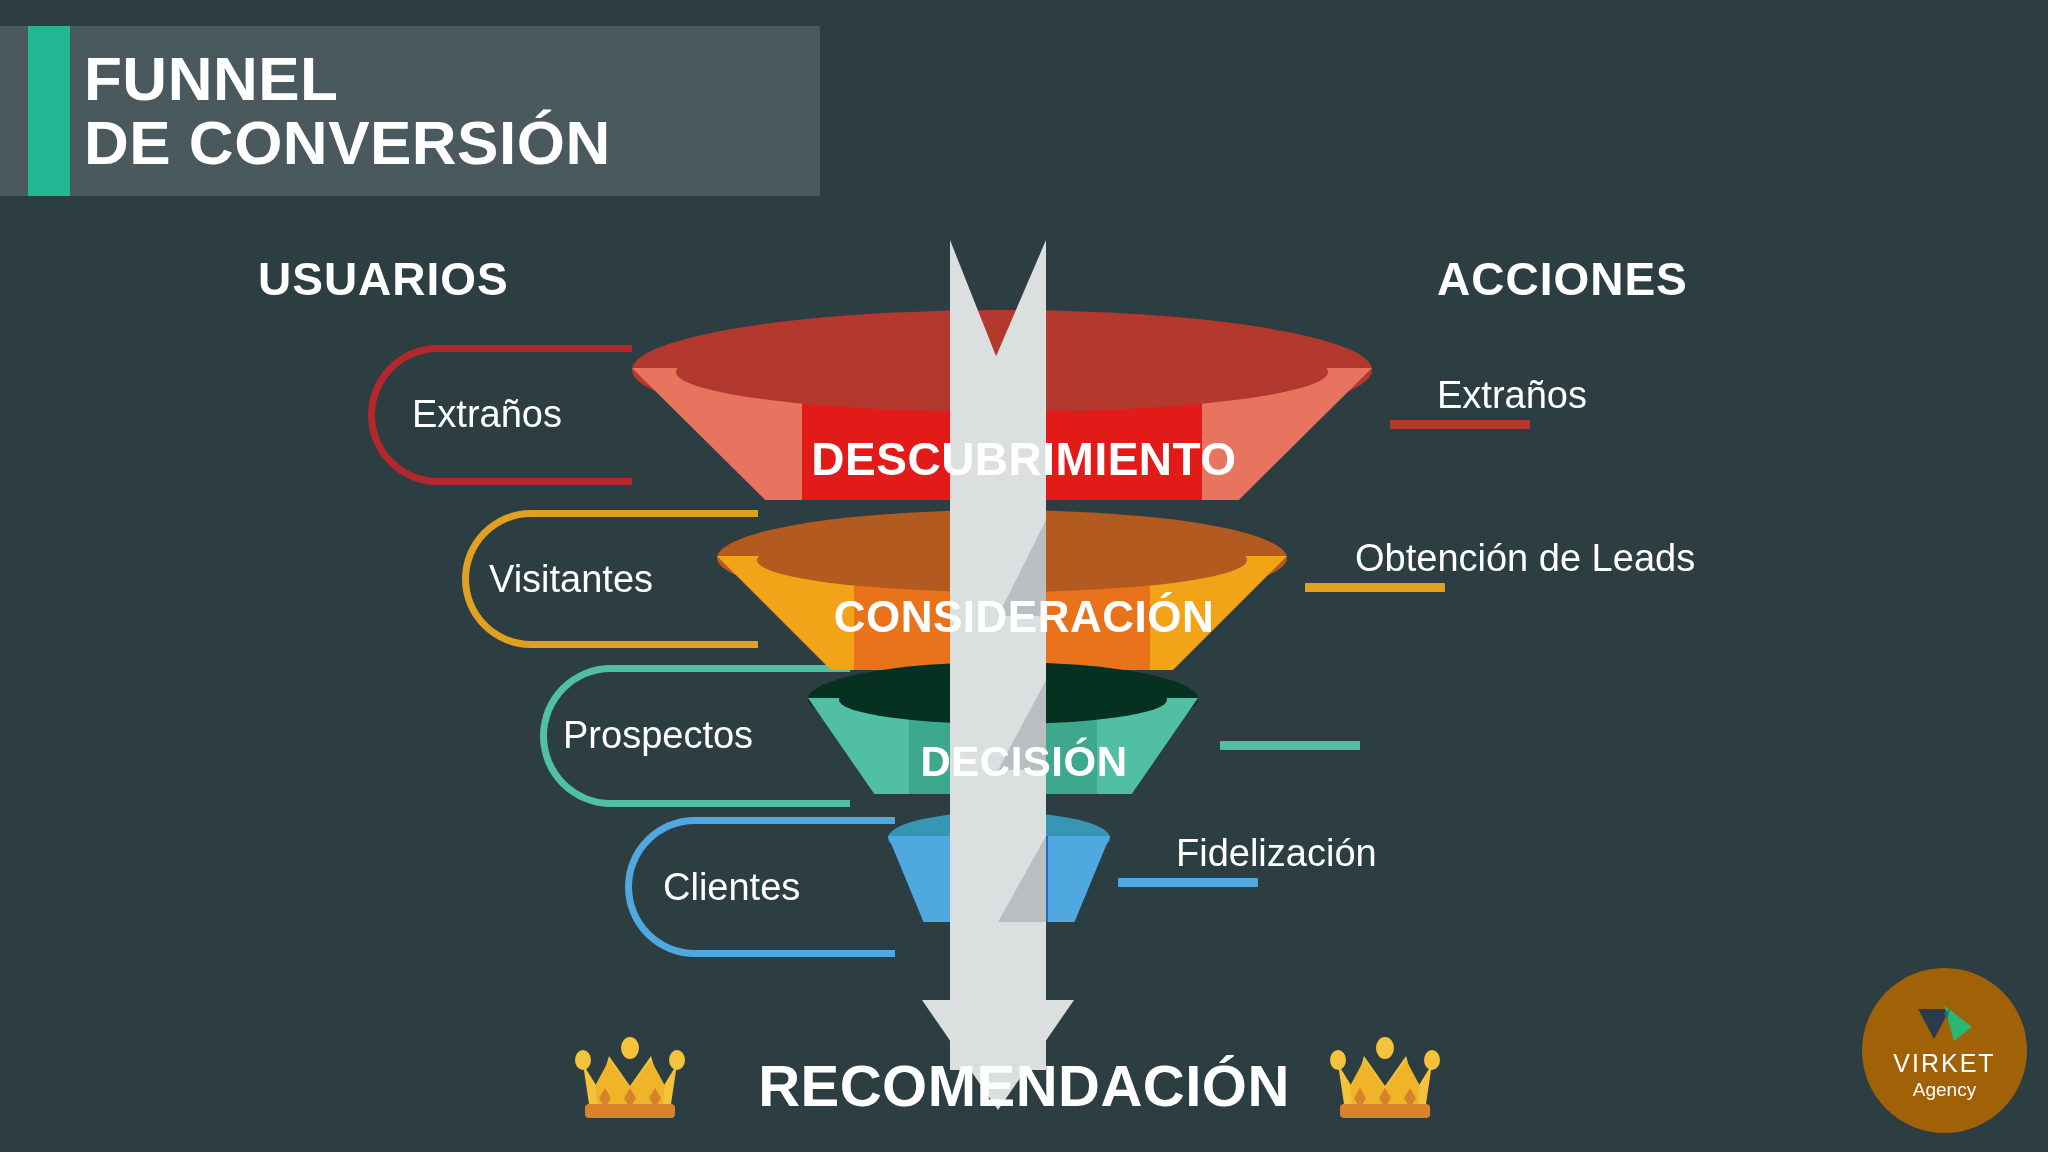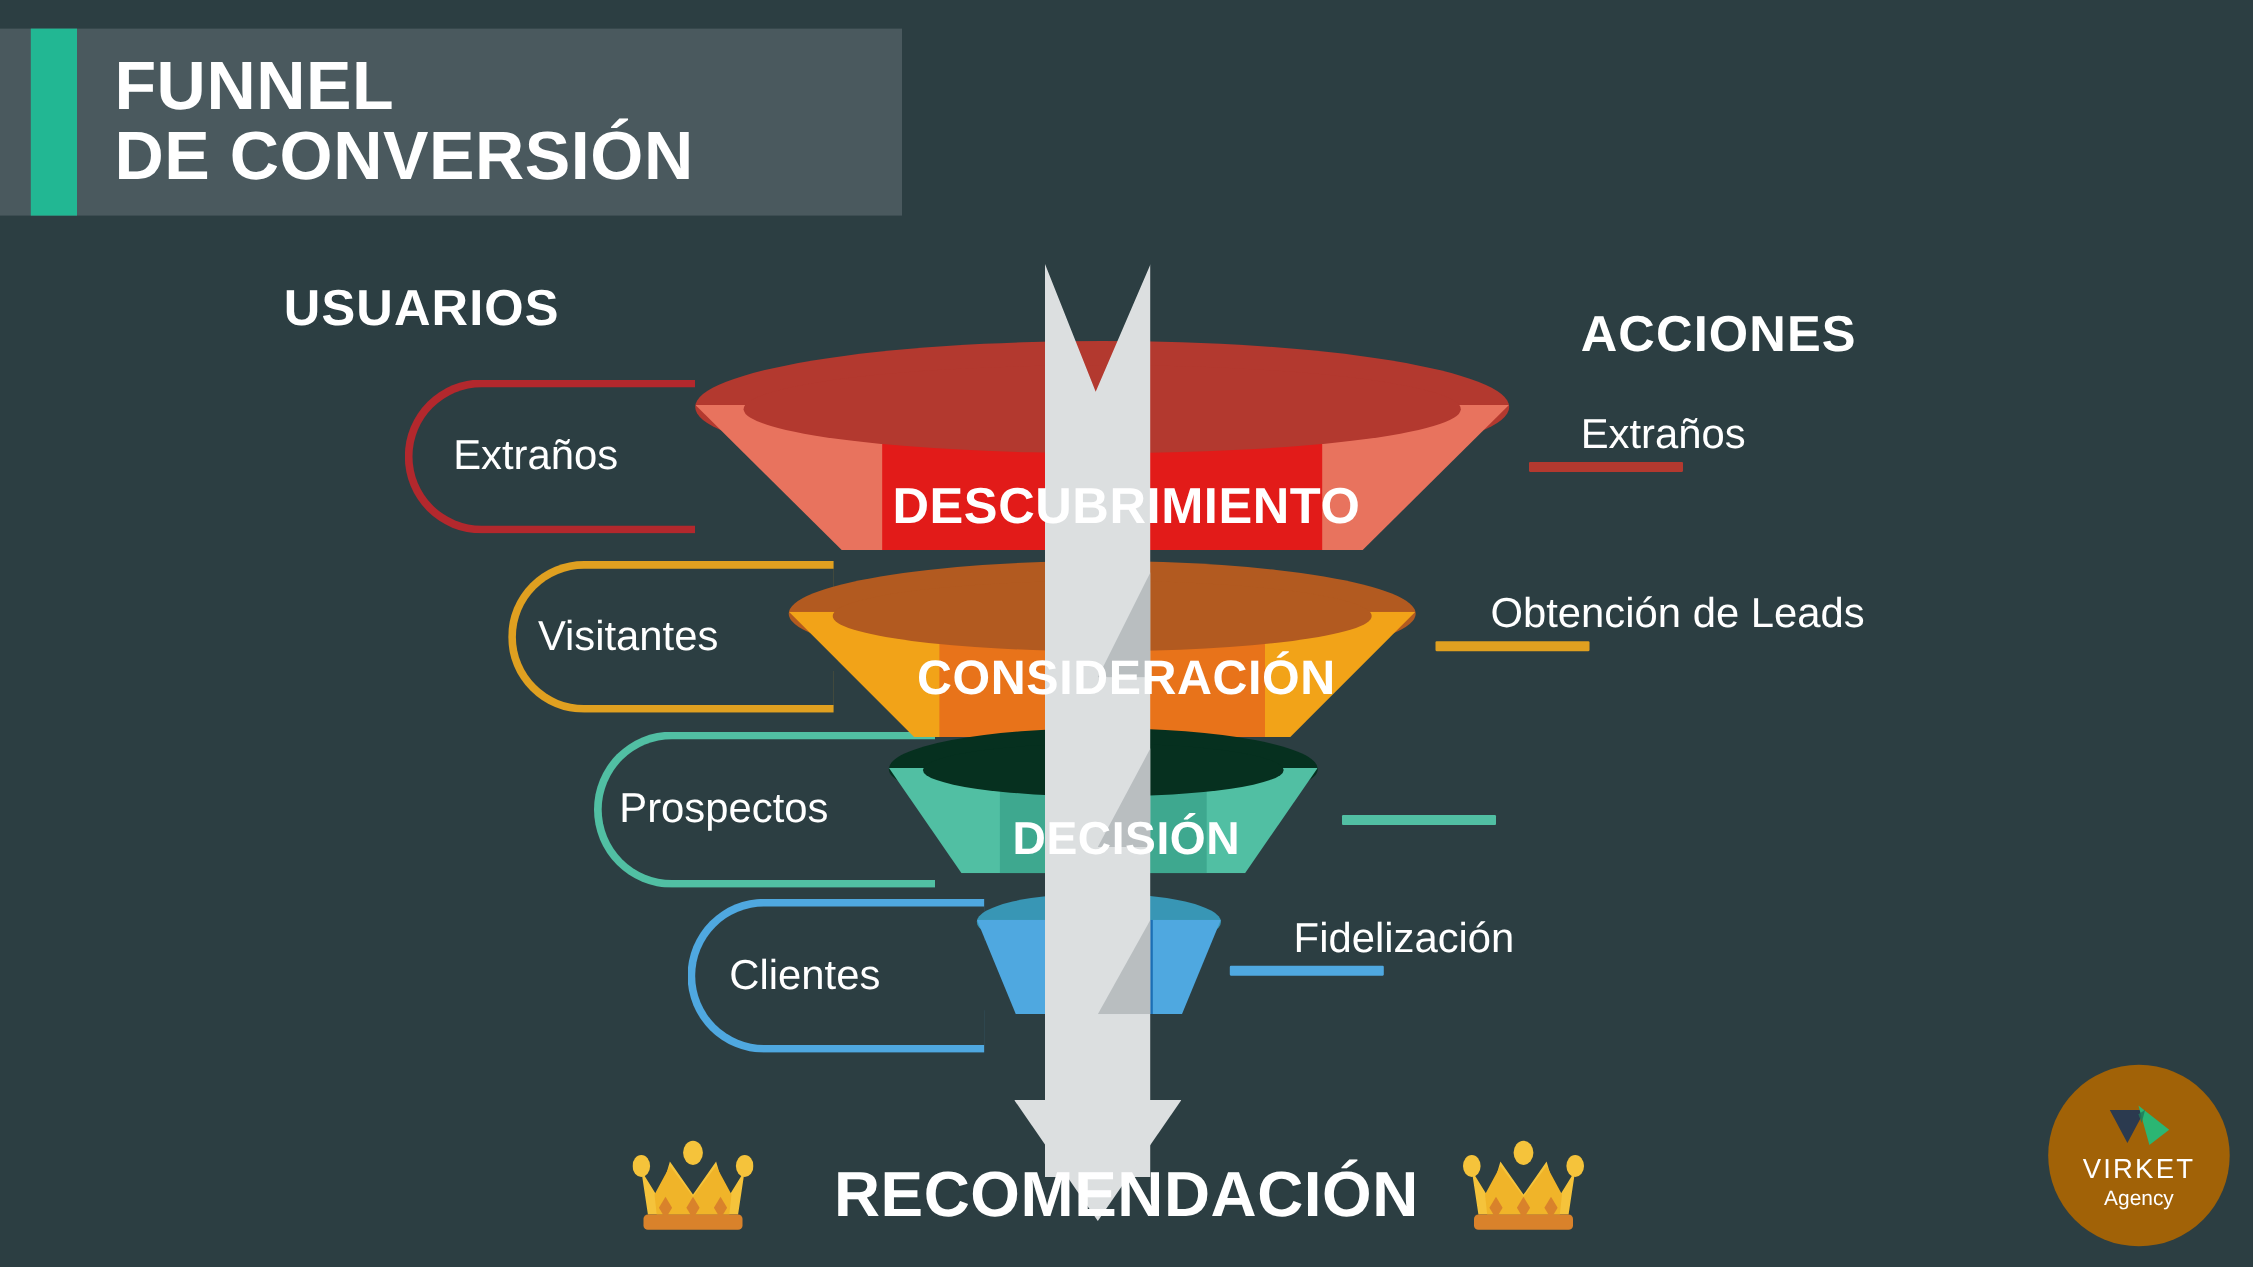--- a/index.html
+++ b/index.html
@@ -17,41 +17,41 @@
     position:absolute; left:0; top:26px;
     width:820px; height:170px;
     background:#4A595E;
   }
   #title-accent {
     position:absolute; left:28px; top:26px;
     width:42px; height:170px;
     background:#22B793;
   }
   #title-text {
-    position:absolute; left:104px; top:28px;
+    position:absolute; left:84px; top:28px;
     width:720px; height:166px;
     display:flex; flex-direction:column; justify-content:center;
     color:#FFFFFF;
     font-weight:bold;
     font-size:62px;
     line-height:1.04;
     letter-spacing:0.5px;
   }
 
   
   .col-head {
     position:absolute;
     color:#FFFFFF;
     font-weight:bold;
     font-size:46px;
     letter-spacing:1px;
     white-space:nowrap;
   }
   #head-usuarios { left:258px; top:252px; }
-  #head-acciones { left:1437px; top:252px;margin-top:24px; }
+  #head-acciones { left:1437px; top:252px; }
 
   
   #arrow-shaft {
     position:absolute; left:950px; top:240px;
     width:96px; height:830px;
     background:#DCDFE0;
     clip-path:polygon(0% 0%, 48% 14%, 100% 0%, 100% 100%, 0% 100%);
     z-index:2;
   }
   #arrow-head {

